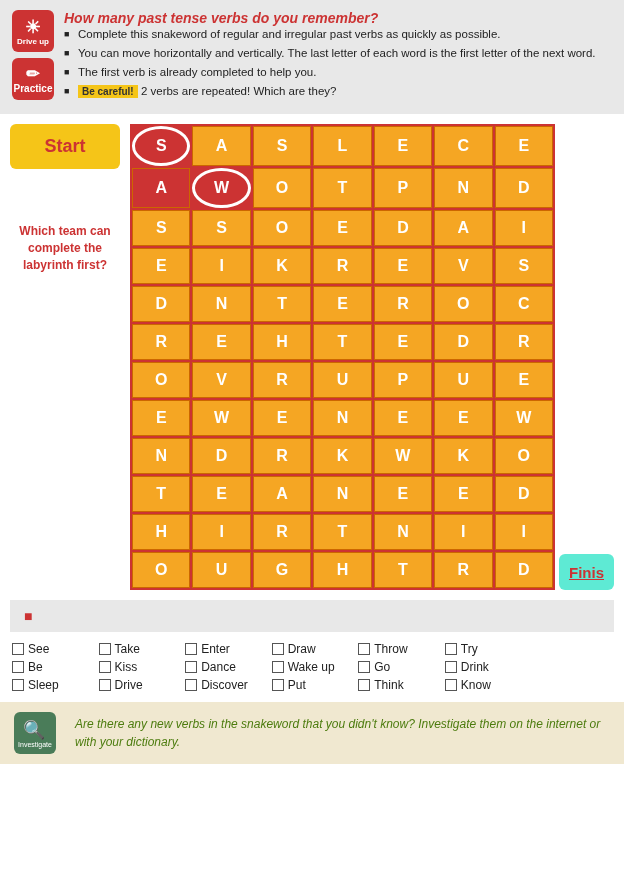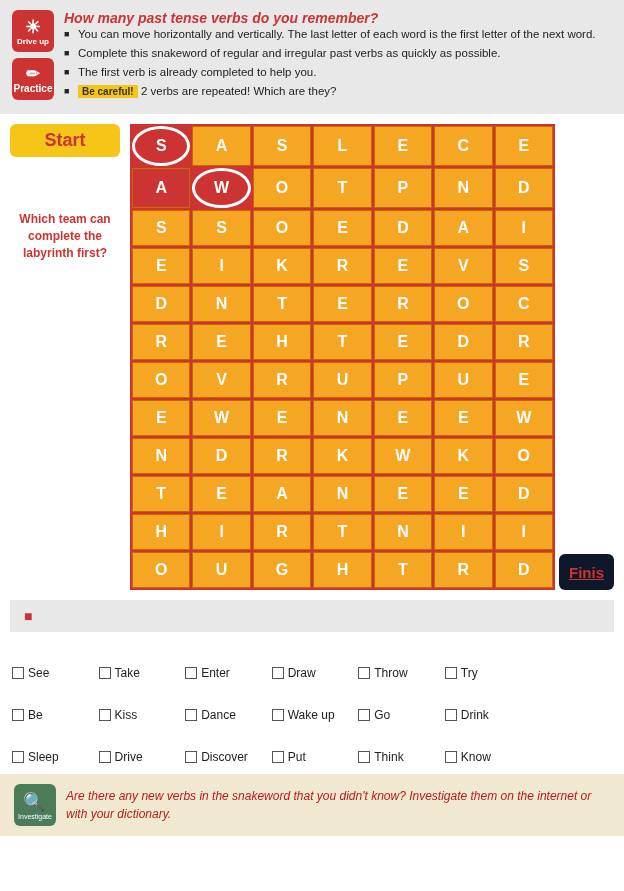--- a/index.html
+++ b/index.html
@@ -107,21 +107,21 @@
       flex-direction: column;
       gap: 4px;
       width: 110px;
       flex-shrink: 0;
     }
     .start-label {
       background: #f5c518;
       color: #cc3333;
       font-weight: bold;
       font-size: 18px;
-      padding: 6px 14px;
+      padding: 12px 14px;
       border-radius: 6px;
       text-align: center;
       margin-bottom: 50px;
     }
     .which-team {
       color: #cc3333;
       font-size: 12px;
       font-weight: bold;
       text-align: center;
       margin-top: 0;
@@ -150,21 +150,21 @@
       min-height: 36px;
       display: flex;
       align-items: center;
       justify-content: center;
       position: relative;
       border: 1px solid #cc6600;
     }
 
     
     .finish-label {
-      background: #0f172a;
+      background: #5eead4;
       color: #cc3333;
       font-weight: bold;
       font-size: 15px;
       padding: 8px 10px;
       border-radius: 6px;
       text-align: center;
       align-self: flex-end;
       margin-top: auto;
       writing-mode: horizontal-tb;
       height: 36px;
@@ -196,21 +196,20 @@
       display: grid;
       grid-template-columns: repeat(7, 1fr);
       gap: 4px 6px;
       padding: 10px 12px;
       font-size: 12px;
     }
     .verb-item {
       display: flex;
       align-items: center;
       gap: 4px;
-      margin-top: 24px;
     }
     .checkbox {
       width: 12px;
       height: 12px;
       border: 1px solid #555;
       display: inline-block;
       flex-shrink: 0;
     }
     .verb-text {
       font-size: 12px;
@@ -240,44 +239,45 @@
     .investigate-badge .mag {
       font-size: 18px;
       color: white;
     }
     .investigate-badge .inv-label {
       font-size: 7px;
       color: white;
     }
     .investigate-text {
       font-size: 12px;
-      color: #b91c1c;
+      color: #4d7c0f;
       font-style: italic;
       line-height: 1.5;
+      margin-left: 9px;
     }
   </style>
 </head>
 <body>
 
 <div class="header-section">
   <div class="badges-col">
     <div class="badge badge-warmup">
       <span class="sun">☀</span>
       <span class="label">Drive up</span>
     </div>
     <div class="badge badge-practice">
       <span class="pencil">✏</span>
       <span class="label">Practice</span>
     </div>
   </div>
   <div class="header-text">
     <div class="header-question">How many past tense verbs do you remember?</div>
     <ul class="instructions">
+      <li>Complete this snakeword of regular and irregular past verbs as quickly as possible.</li>
       <li>You can move horizontally and vertically. The last letter of each word is the first letter of the next word.</li>
-      <li>Complete this snakeword of regular and irregular past verbs as quickly as possible.</li>
       <li>The first verb is already completed to help you.</li>
       <li><span class="be-careful">Be careful!</span> <span>2 verbs are repeated! Which are they?</span></li>
     </ul>
   </div>
 </div>
 
 <div class="game-area">
 
   <div class="left-labels">
     <div class="start-label">Start</div>

